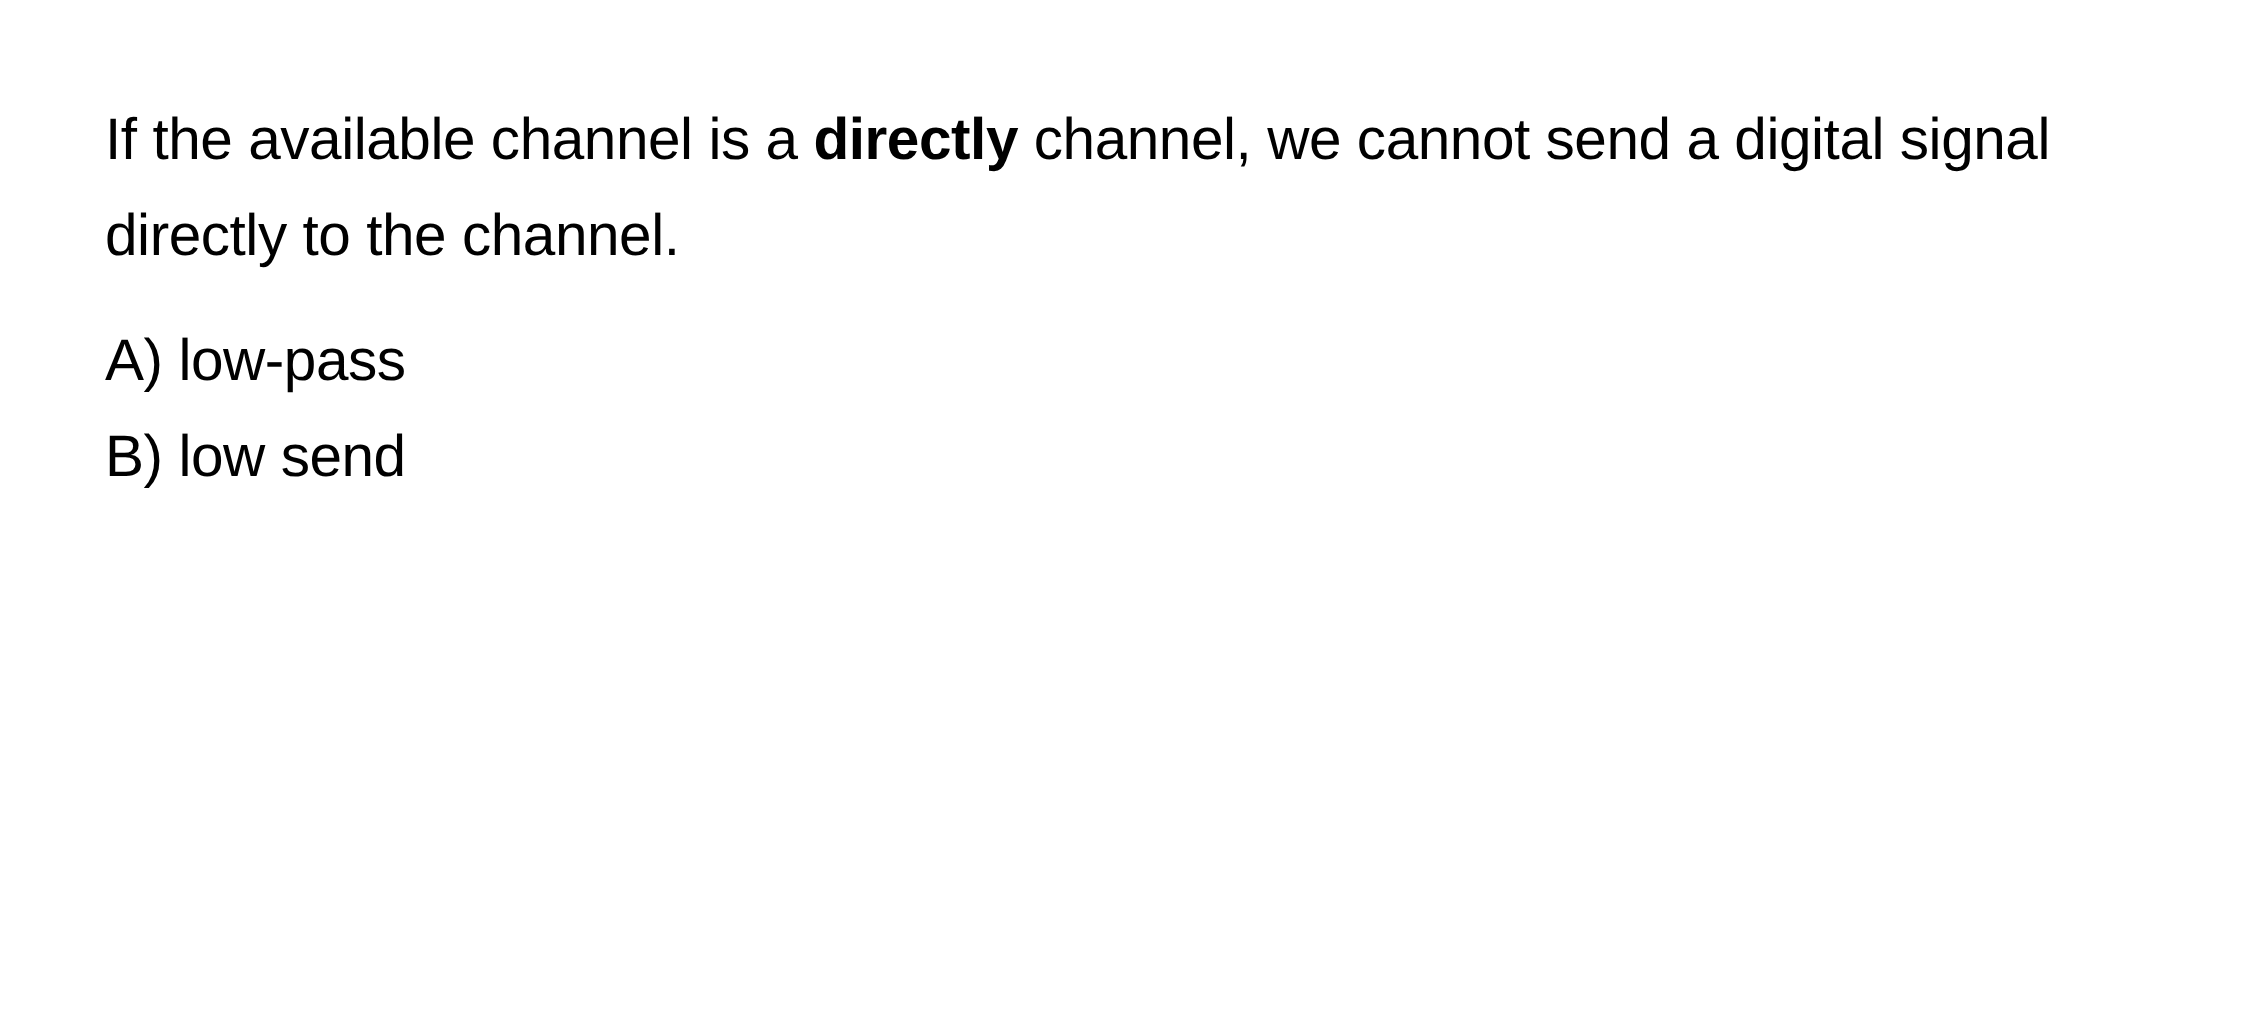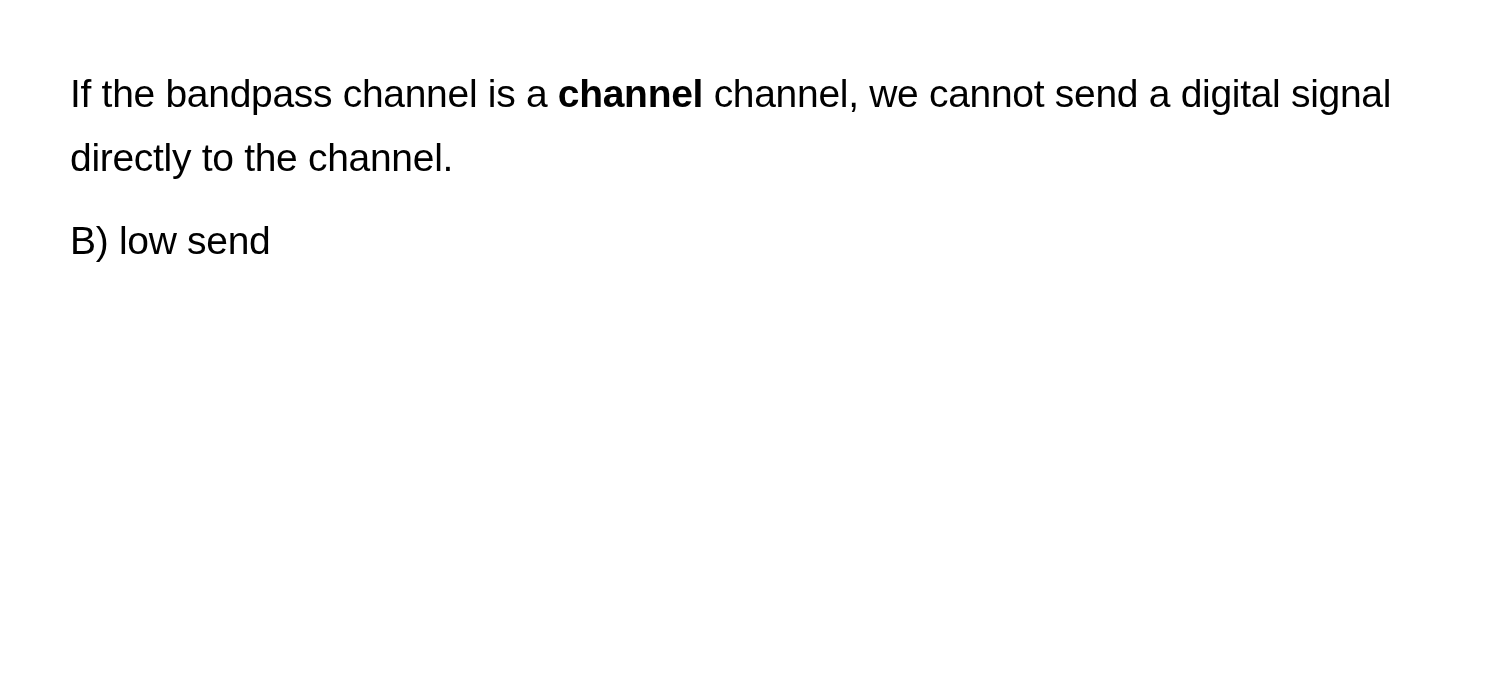--- a/index.html
+++ b/index.html
@@ -30,18 +30,19 @@
       letter-spacing: -0.3px;
     }
     .option {
       display: block;
     }
   </style>
 </head>
 <body>
 
 <div class="question-stem">
-  <span>If the bandpass channel is a </span><span class="bold">channel</span><span> channel, we cannot send a digital signal directly to the channel.</span>
+  <span>If the available channel is a </span><span class="bold">directly</span><span> channel, we cannot send a digital signal directly to the channel.</span>
 </div>
 
 <div class="options">
+  <span class="option">A) low-pass</span>
   <span class="option">B) low send</span>
 </div>
 
 </body></html>

